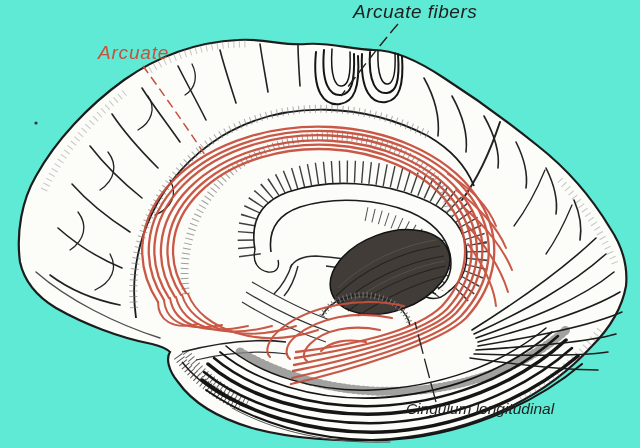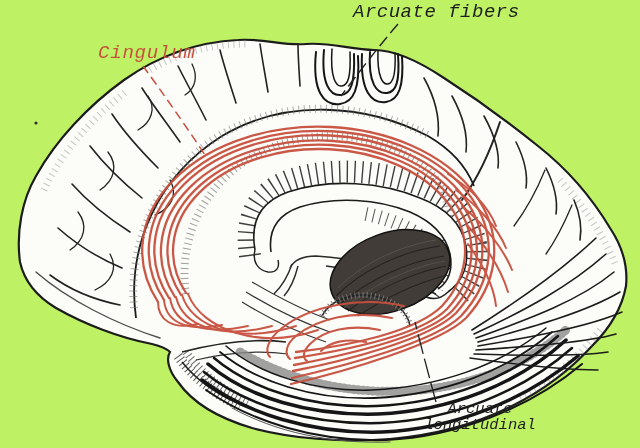--- a/index.html
+++ b/index.html
@@ -1,17 +1,17 @@
 <!DOCTYPE html>
 <html><head>
 <meta charset="utf-8">
 <style>
   html,body{margin:0;padding:0;background:#ffffff;}
-  .stage{position:relative;width:640px;height:448px;background:#bef264;overflow:hidden;
-         font-family:Liberation Mono, monospace;}
+  .stage{position:relative;width:640px;height:448px;background:#5eead4;overflow:hidden;
+         font-family:Liberation Sans, sans-serif;}
   .stage svg{position:absolute;left:0;top:0;}
   .label{position:absolute;font-style:italic;color:#1e1e1e;white-space:nowrap;}
   .arcuate-label{left:353px;top:1px;font-size:19px;letter-spacing:.5px;}
   .cingulum-label{left:98px;top:42px;font-size:19px;letter-spacing:.8px;color:#c7503e;}
   .ilf-label{left:400px;top:401px;width:160px;font-size:15.5px;line-height:1.05;
              text-align:center;white-space:normal;}
 </style>
 </head>
 <body>
 
@@ -192,17 +192,17 @@
       <path d="M 366,342 C 346,338 330,342 321,351"></path>
     </g>
   </g>
 
   <path d="M 398,24 C 384,40 362,68 341,96" fill="none" stroke="#222" stroke-width="1.4" stroke-dasharray="12 5"></path>
   <path d="M 143,66 C 162,92 186,126 207,158" fill="none" stroke="#c7503e" stroke-width="1.5" stroke-dasharray="9 5"></path>
   <path d="M 436,402 C 430,380 422,350 415,322" fill="none" stroke="#222" stroke-width="1.3" stroke-dasharray="20 5"></path>
 </svg>
 
   <div class="label arcuate-label">Arcuate fibers</div>
-  <div class="label cingulum-label">Cingulum</div>
+  <div class="label cingulum-label">Arcuate</div>
   <div class="label ilf-label">
-    <div>Arcuate longitudinal</div>
+    <div>Cingulum longitudinal</div>
   </div>
 </div>
 
 </body></html>

